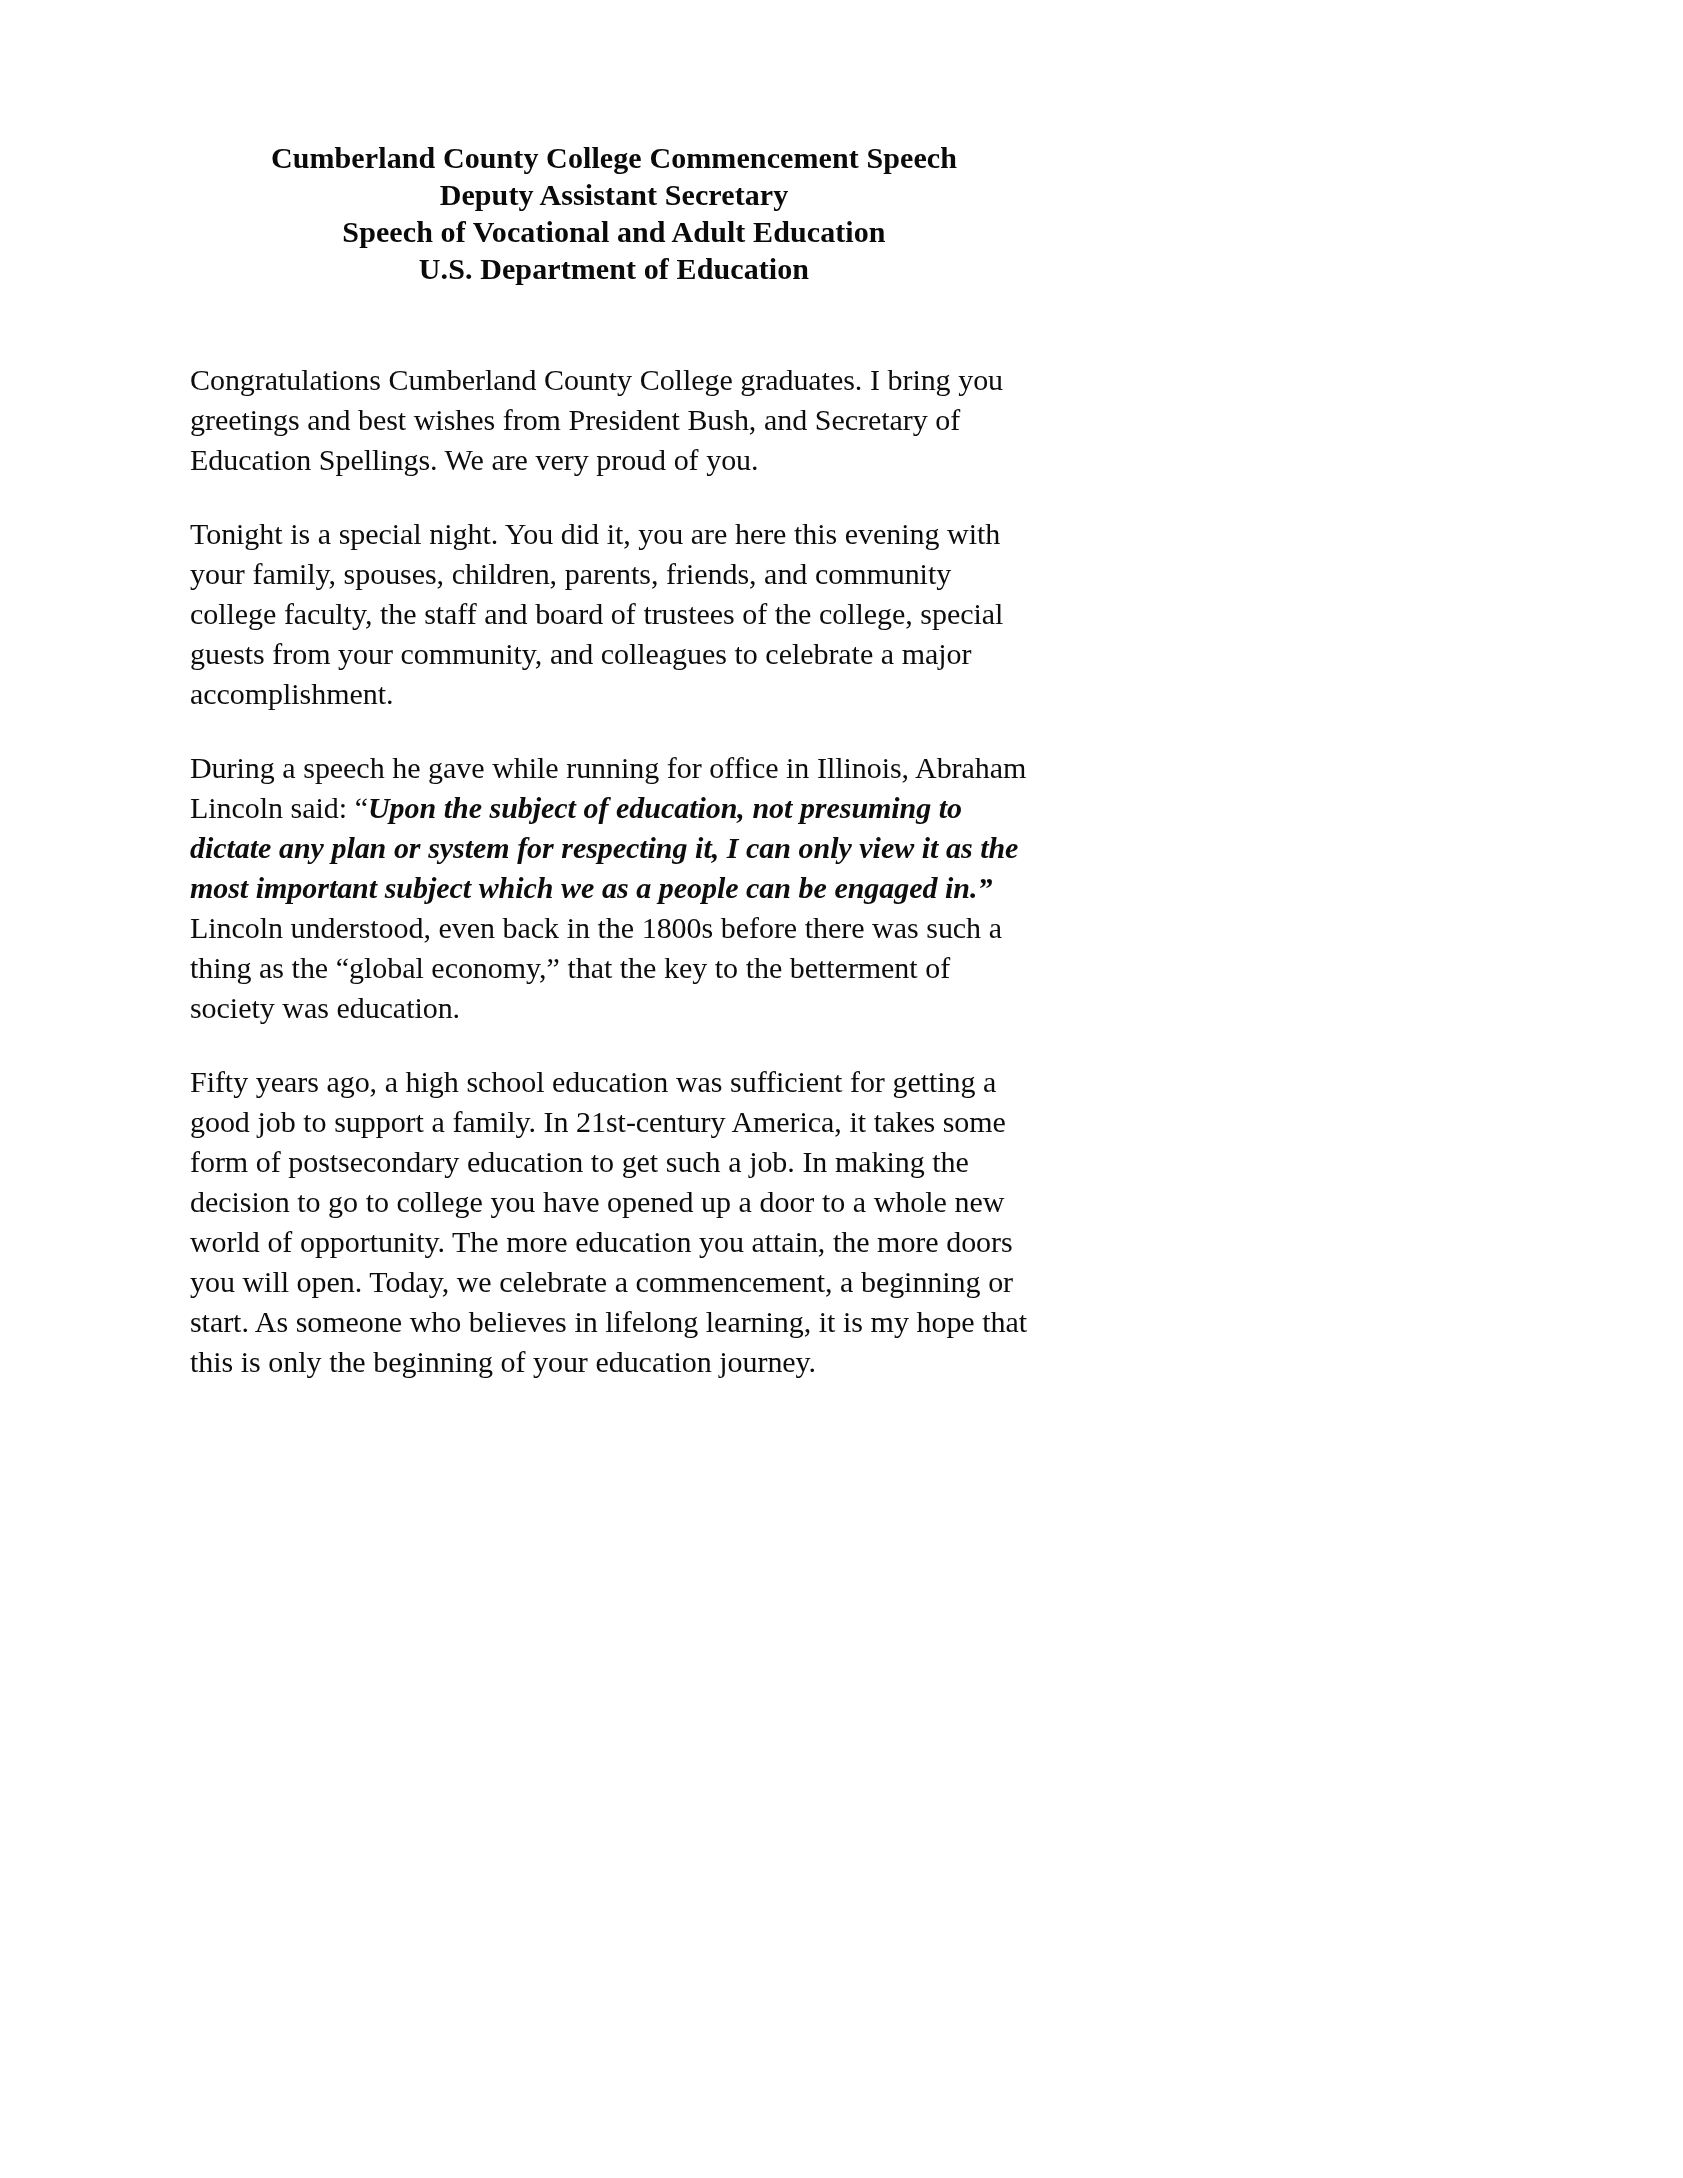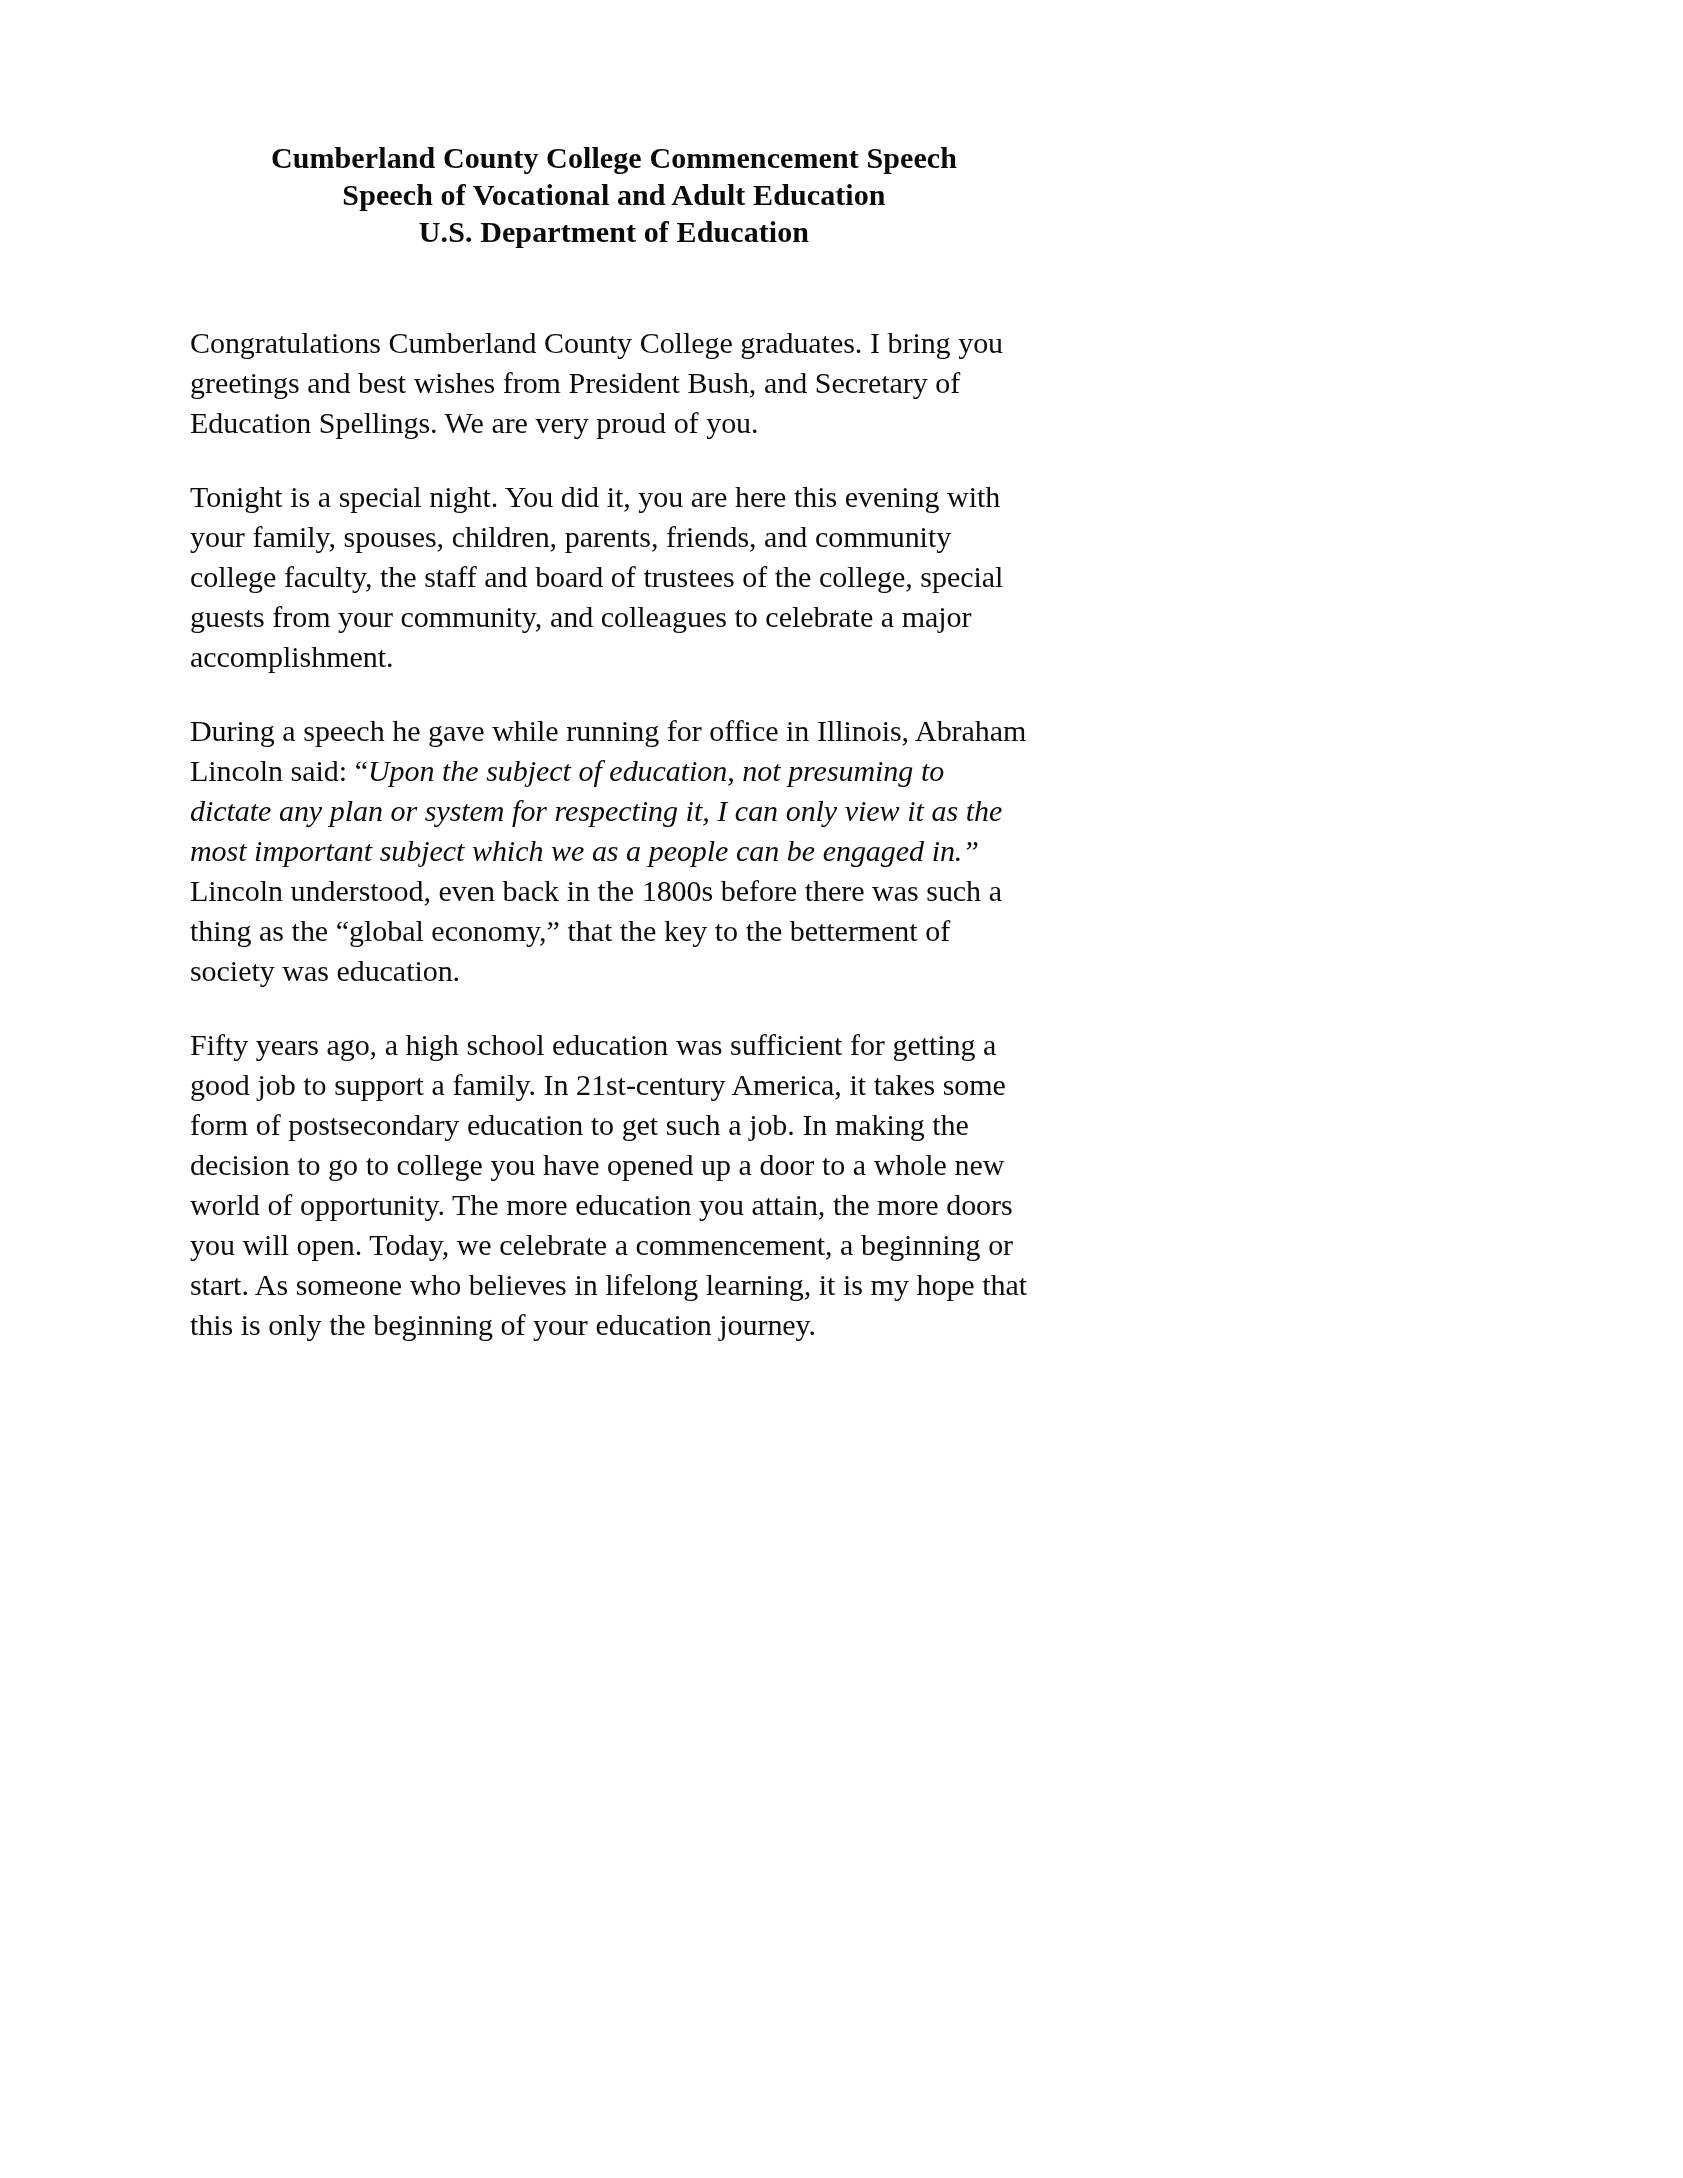--- a/index.html
+++ b/index.html
@@ -61,30 +61,32 @@
     letter-spacing: -0.05px;
     word-spacing: 0.2px;
   }
 
   .para.first {
     margin-top: 73px;
   }
 
   .para .quote-italic {
     font-style: italic;
+    font-weight: bold;
   }
 </style>
 </head>
 <body>
 
 <div class="page">
   <div class="sheet">
 
     <div class="heading-block">
       <div class="heading-line">Cumberland County College Commencement Speech</div>
+      <div class="heading-line">Deputy Assistant Secretary</div>
       <div class="heading-line">Speech of Vocational and Adult Education</div>
       <div class="heading-line">U.S. Department of Education</div>
     </div>
 
     <div class="body-block">
 
       <p class="para first">Congratulations Cumberland County College graduates. I bring you greetings and best wishes from President Bush, and Secretary of Education Spellings. We are very proud of you.</p>
 
       <p class="para">Tonight is a special night. You did it, you are here this evening with your family, spouses, children, parents, friends, and community college faculty, the staff and board of trustees of the college, special guests from your community, and colleagues to celebrate a major accomplishment.</p>
 

